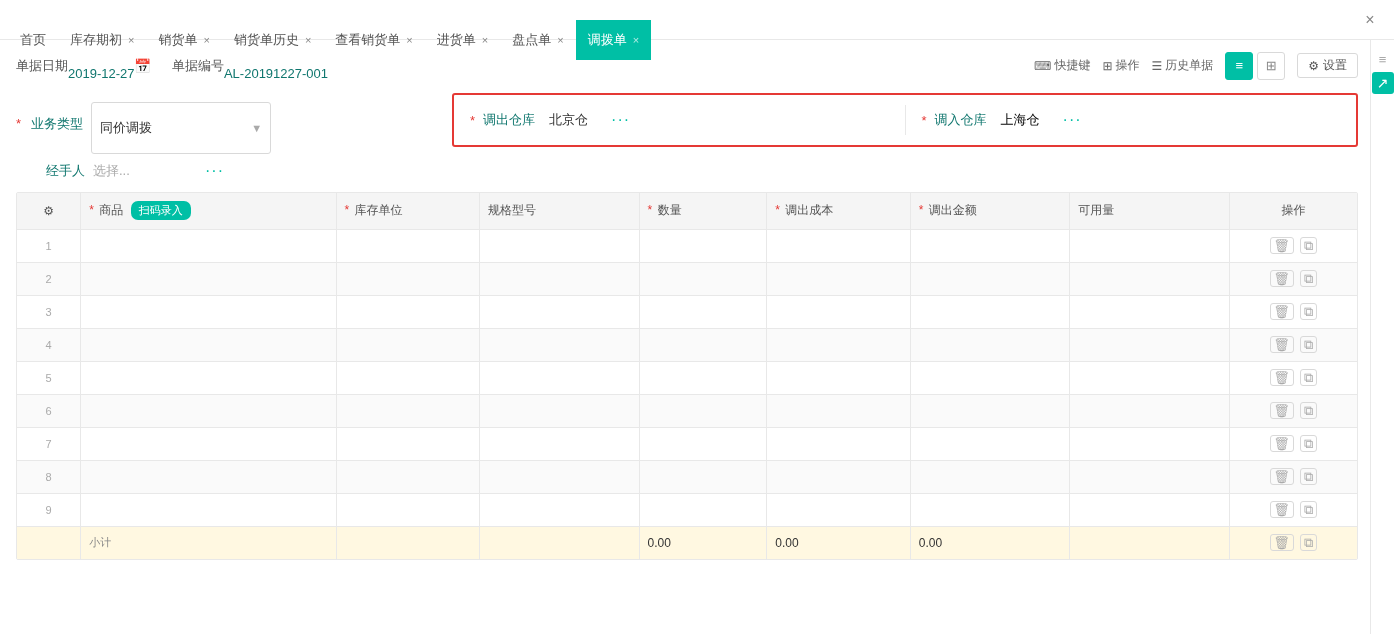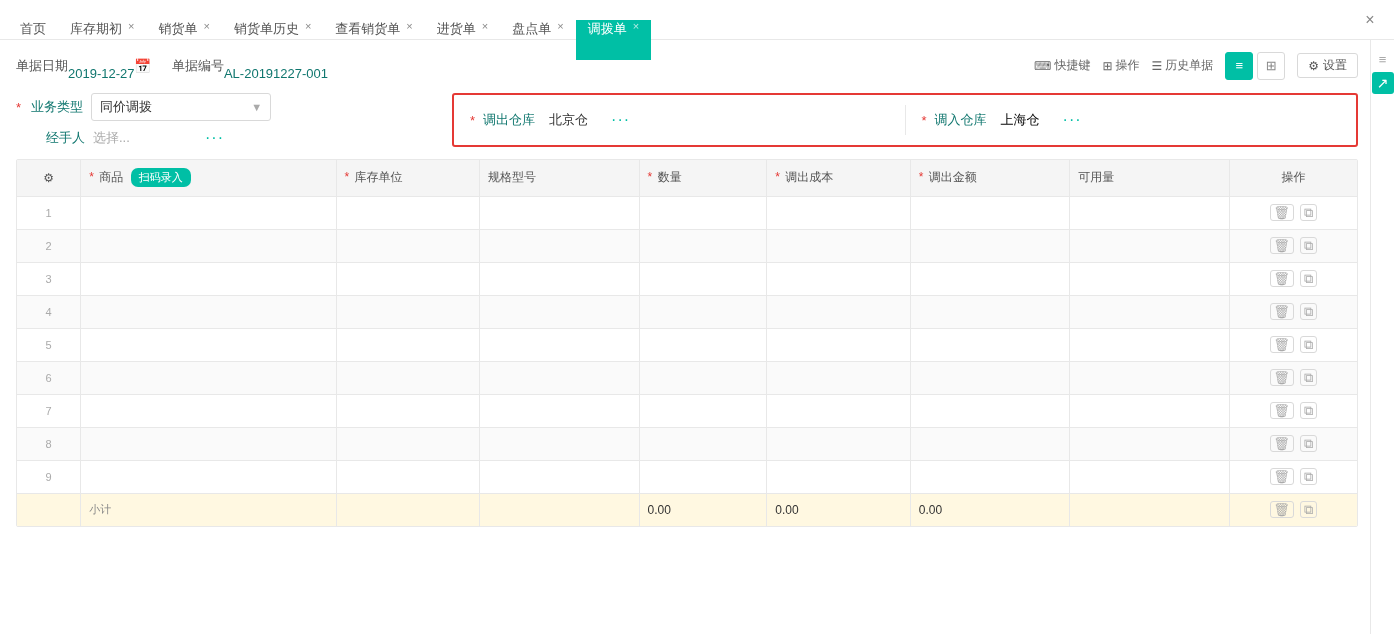--- a/index.html
+++ b/index.html
@@ -9,21 +9,21 @@
     .tab-bar {
       display: flex;
       align-items: center;
       border-bottom: 1px solid #e8e8e8;
       background: #fff;
       height: 40px;
       padding: 0 8px;
     }
     .tab-item {
       display: flex;
-      align-items: flex-start;
+      align-items: center;
       padding: 0 12px;
       height: 40px;
       cursor: pointer;
       font-size: 13px;
       color: #555;
       border-right: none;
       white-space: nowrap;
       gap: 4px;
       margin-top: 40px;
     }
@@ -131,25 +131,26 @@
     .form-label { color: #0f766e; white-space: nowrap; }
     .form-value {
       color: #333;
       min-width: 80px;
     }
     .form-select {
       display: flex;
       align-items: center;
       border: 1px solid #d9d9d9;
       border-radius: 3px;
-      padding: 4px 8px;
+      padding: 16px 8px;
       min-width: 180px;
       cursor: pointer;
       background: #fff;
       justify-content: space-between;
+      margin-top: 9px;
     }
     .dropdown-arrow { color: #aaa; font-size: 11px; }
     .dots-btn { color: #00bfa5; cursor: pointer; font-size: 16px; letter-spacing: 1px; padding: 0 4px; }
 
     .warehouse-field {
       display: flex;
       align-items: center;
       flex: 1;
       gap: 6px;
     }

